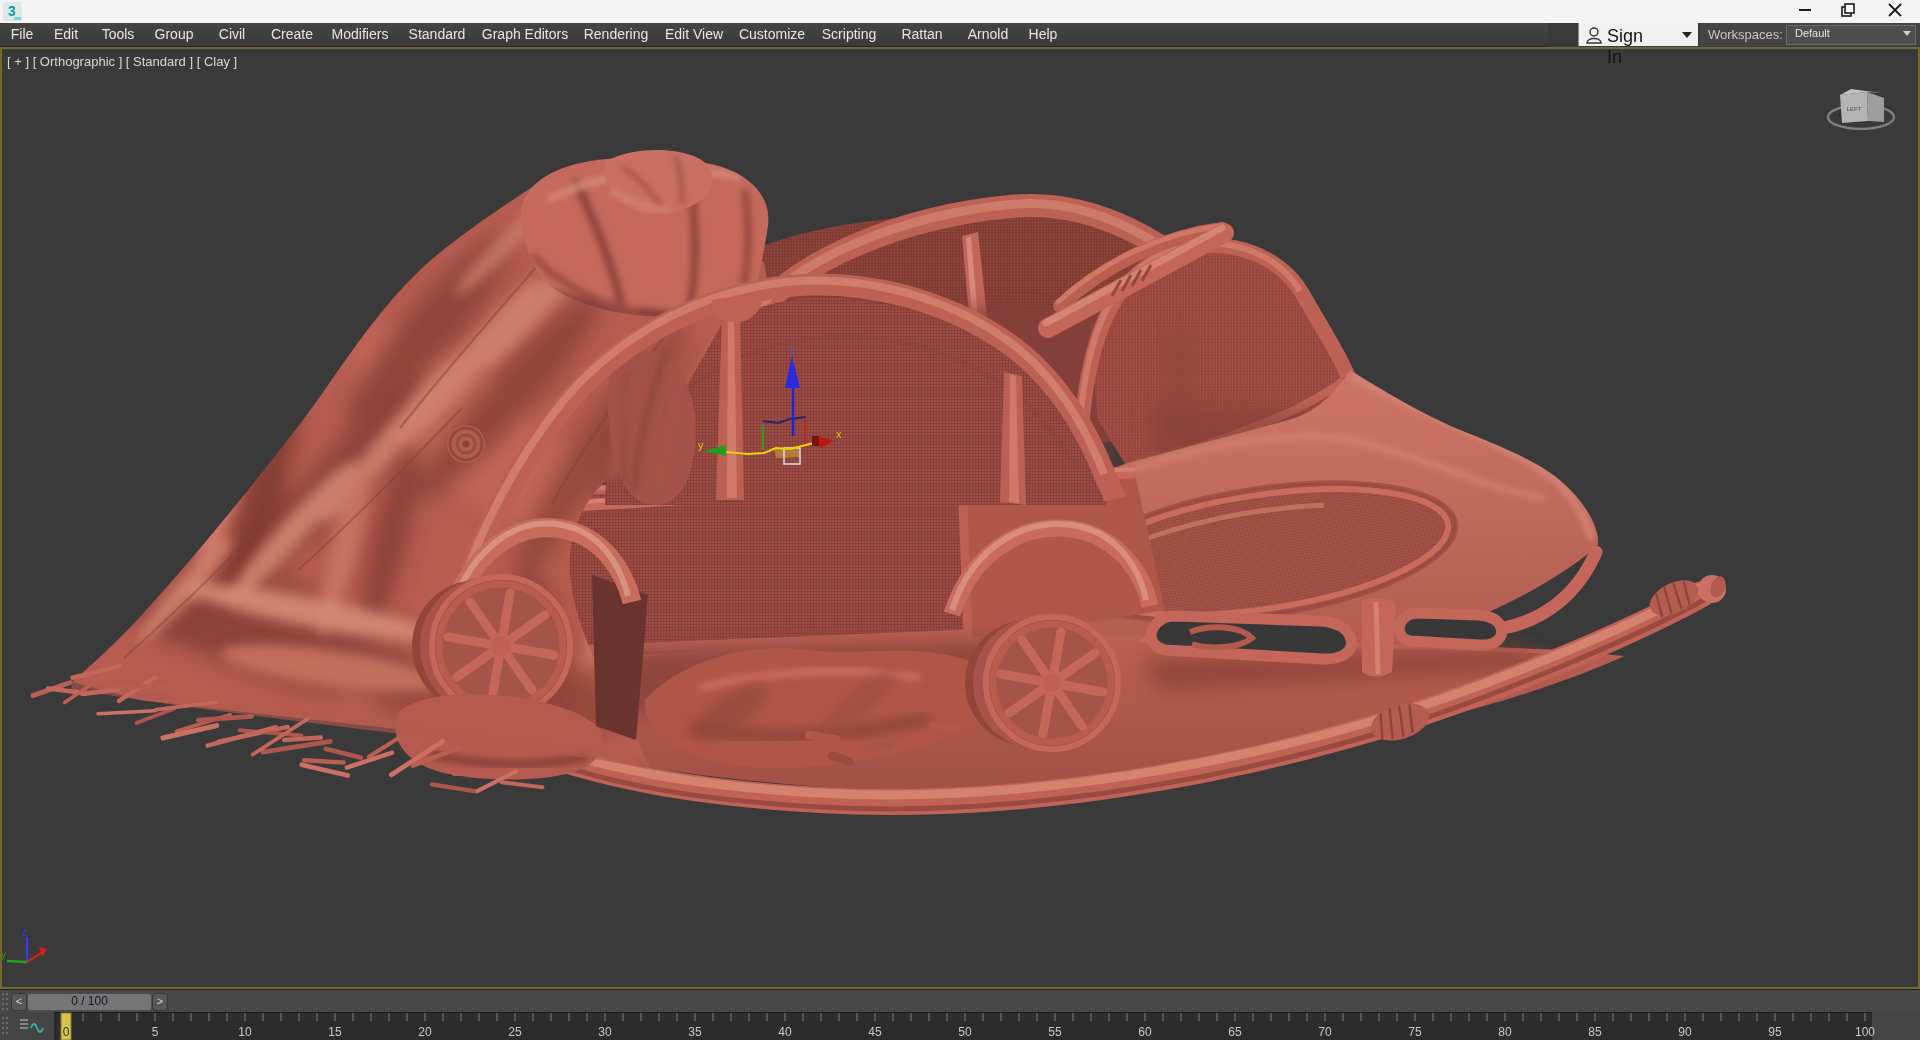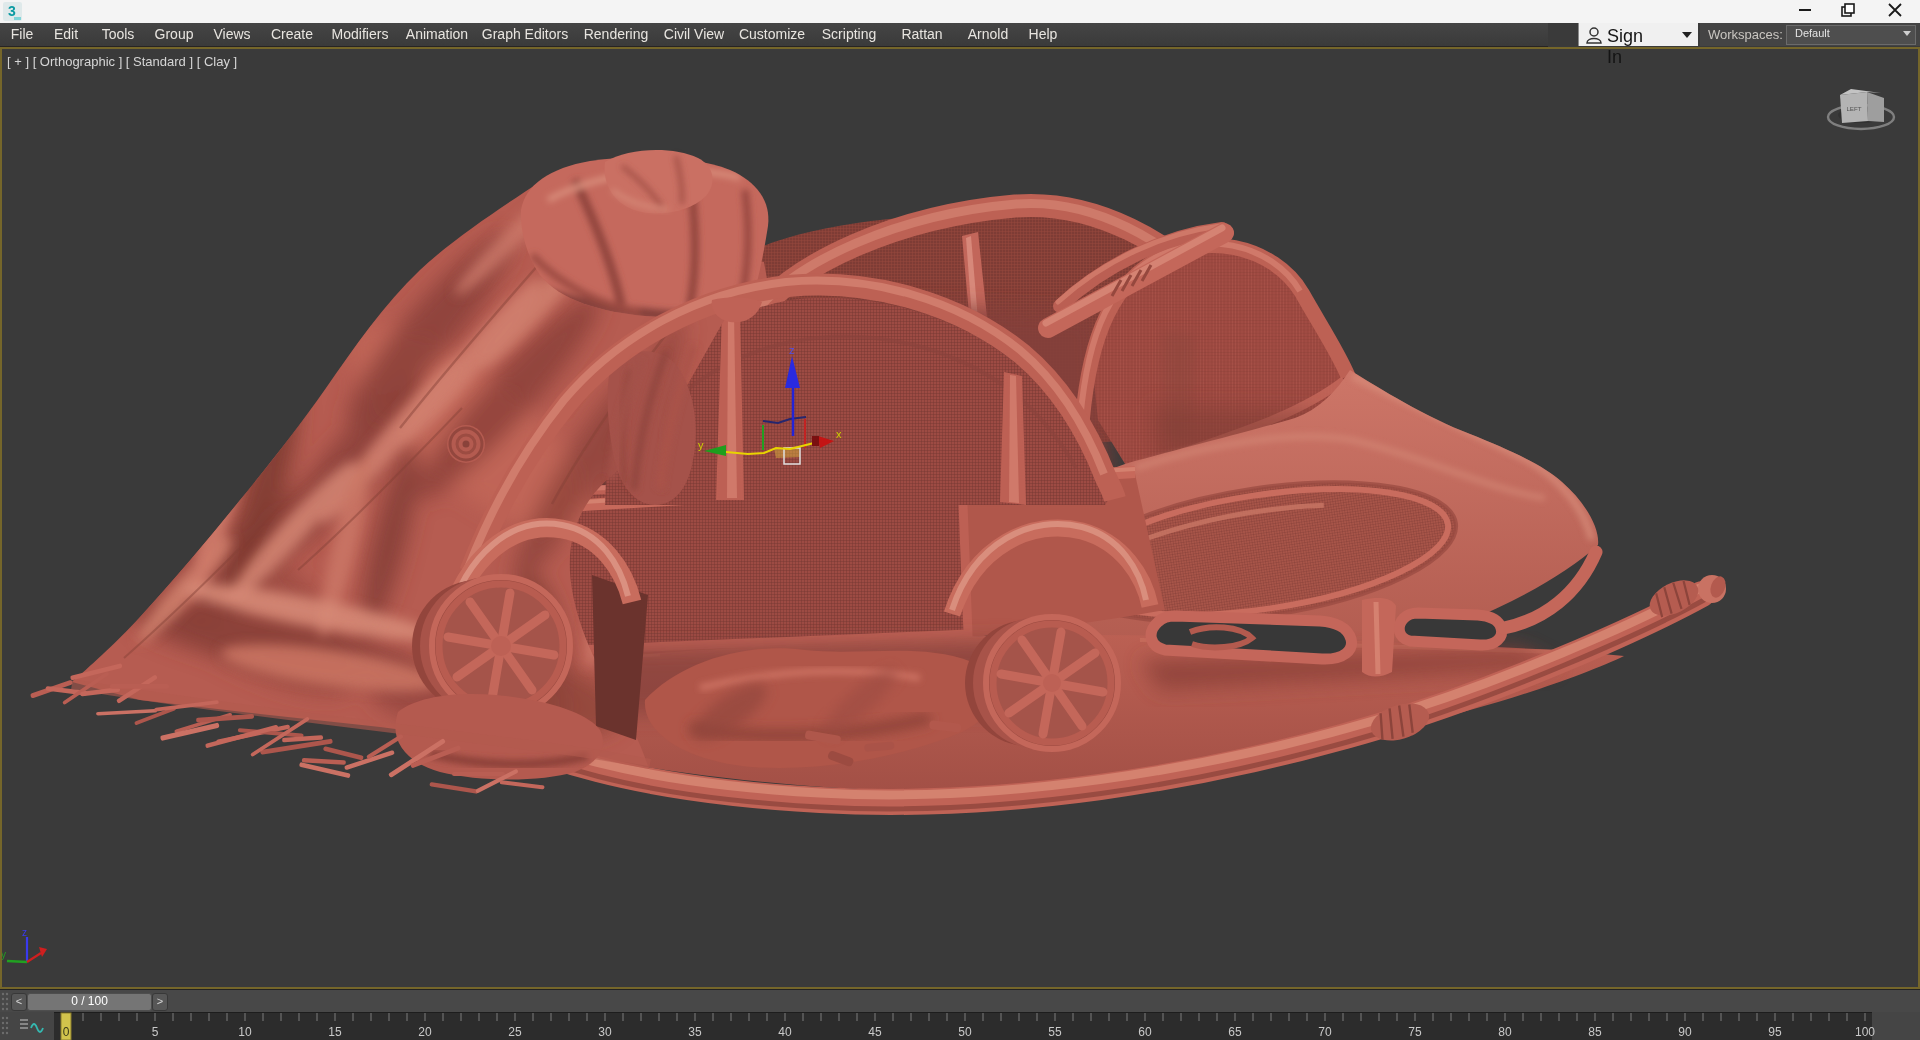--- a/index.html
+++ b/index.html
@@ -359,27 +359,27 @@
   <rect x="62" y="7" width="9" height="9" fill="none" stroke="#1a1a1a" stroke-width="1.6"></rect>
   <rect x="65" y="4" width="9" height="9" fill="#ffffff" stroke="#1a1a1a" stroke-width="1.6"></rect>
   <path d="M109 4 L 121 16 M121 4 L 109 16" stroke="#1a1a1a" stroke-width="1.8"></path>
  </svg>
 </div>
 <div id="menubar">
  <div class="menu" style="left:22px">File</div>
 <div class="menu" style="left:66px">Edit</div>
 <div class="menu" style="left:118px">Tools</div>
 <div class="menu" style="left:174px">Group</div>
-<div class="menu" style="left:232px">Views</div>
+<div class="menu" style="left:232px">Civil</div>
 <div class="menu" style="left:292px">Create</div>
 <div class="menu" style="left:360px">Modifiers</div>
-<div class="menu" style="left:437px">Animation</div>
+<div class="menu" style="left:437px">Standard</div>
 <div class="menu" style="left:525px">Graph Editors</div>
 <div class="menu" style="left:616px">Rendering</div>
-<div class="menu" style="left:694px">Civil View</div>
+<div class="menu" style="left:694px">Edit View</div>
 <div class="menu" style="left:772px">Customize</div>
 <div class="menu" style="left:849px">Scripting</div>
 <div class="menu" style="left:922px">Rattan</div>
 <div class="menu" style="left:988px">Arnold</div>
 <div class="menu" style="left:1043px">Help</div>
  <div style="position:absolute;left:1700px;top:0;width:220px;height:23px;background:#444444"></div>
  <div style="position:absolute;left:1578px;top:0px;width:119px;height:23px;background:#f0f0f0;border-left:1px solid #8a8a8a;"></div>
  <svg width="20" height="20" style="position:absolute;left:1585px;top:2px">
   <circle cx="9" cy="7" r="4" fill="none" stroke="#333" stroke-width="1.5"></circle>
   <path d="M2 18 C 2 12 16 12 16 18 Z" fill="none" stroke="#333" stroke-width="1.5"></path>
@@ -400,21 +400,21 @@
         <circle cx="7" cy="4" r="1.2"></circle>
         <circle cx="3" cy="9" r="1.2"></circle>
         <circle cx="7" cy="9" r="1.2"></circle>
         <circle cx="3" cy="14" r="1.2"></circle>
         <circle cx="7" cy="14" r="1.2"></circle>
         <circle cx="3" cy="19" r="1.2"></circle>
         <circle cx="7" cy="19" r="1.2"></circle>
       </g>
  </svg>
  <div class="btn" style="left:11px;width:14px;">&lt;</div>
- <div class="btn" style="left:27px;width:123px;background:#757575;border-color:#4e4e4e;color:#ffffff;font-size:12px;">0 / 100</div>
+ <div class="btn" style="left:27px;width:123px;background:#757575;border-color:#4e4e4e;color:#0f172a;font-size:12px;">0 / 100</div>
  <div class="btn" style="left:152px;width:14px;">&gt;</div>
 </div>
 <div id="ruler">
  <div id="rulerdark"></div>
  <svg width="1920" height="28" style="position:absolute;left:0;top:0">
   <g fill="#6d6d6d">
         <circle cx="3" cy="6" r="1.2"></circle>
         <circle cx="7" cy="6" r="1.2"></circle>
         <circle cx="3" cy="11" r="1.2"></circle>
         <circle cx="7" cy="11" r="1.2"></circle>

